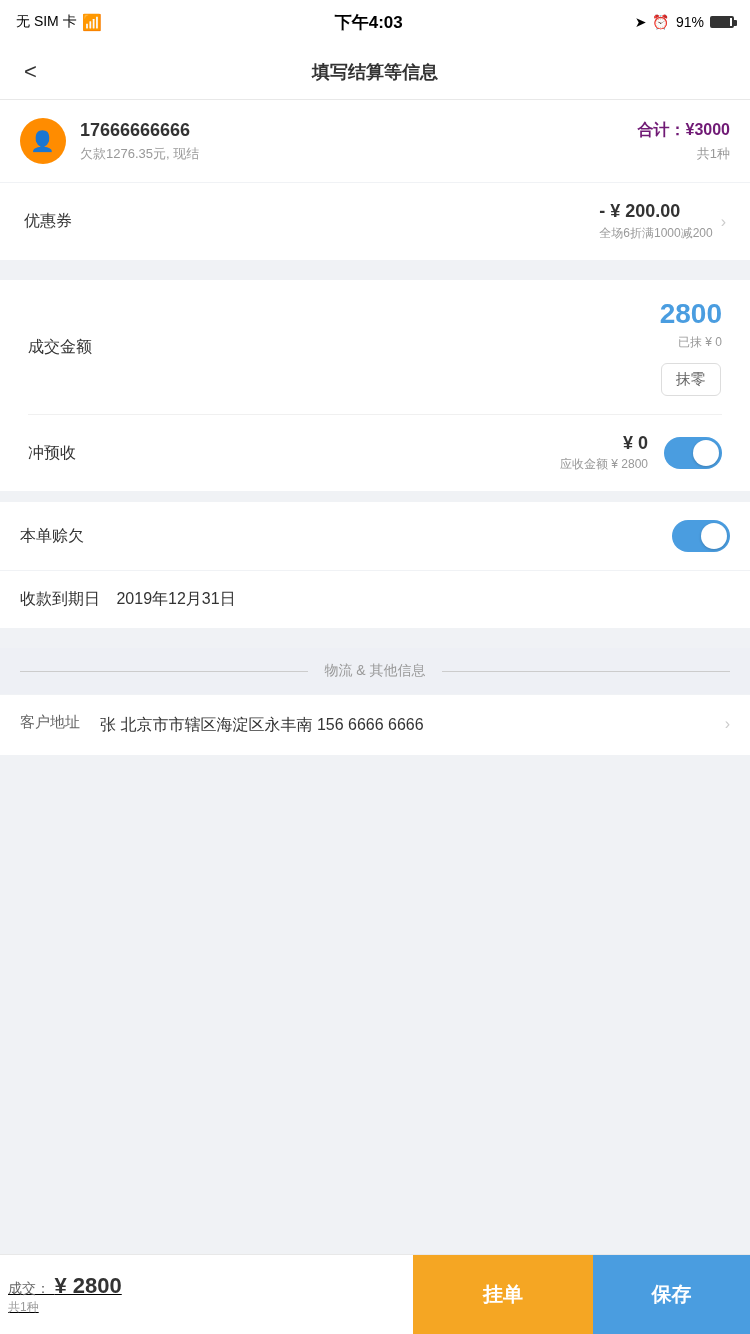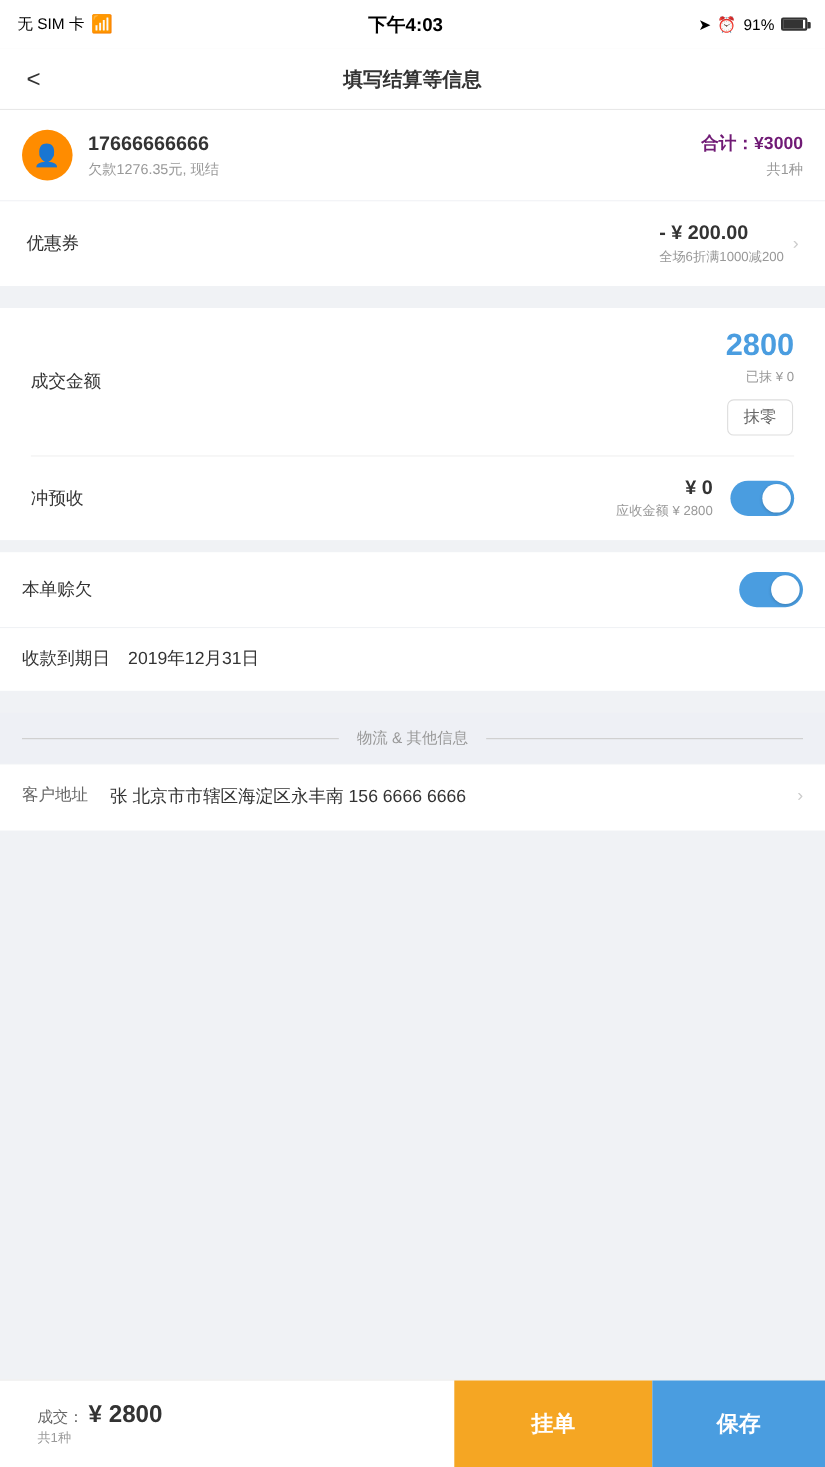--- a/index.html
+++ b/index.html
@@ -244,21 +244,22 @@
       left: 0;
       width: 750px;
       height: 80px;
       background: #fff;
       display: flex;
       align-items: center;
       border-top: 1px solid #e8e8e8;
     }
     .bottom-summary {
       flex: 1;
-      padding: 0 34px;
+      padding: 0 8px;
+      text-decoration: underline;
     }
     .bottom-summary .label { font-size: 14px; color: #666; }
     .bottom-summary .value { font-size: 22px; font-weight: 700; color: #333; }
     .bottom-summary .sub-count { font-size: 12px; color: #999; }
     .bottom-btns { display: flex; height: 100%; }
     .btn-hang {
       width: 180px;
       background: #f5a623;
       color: #fff;
       font-size: 20px;

